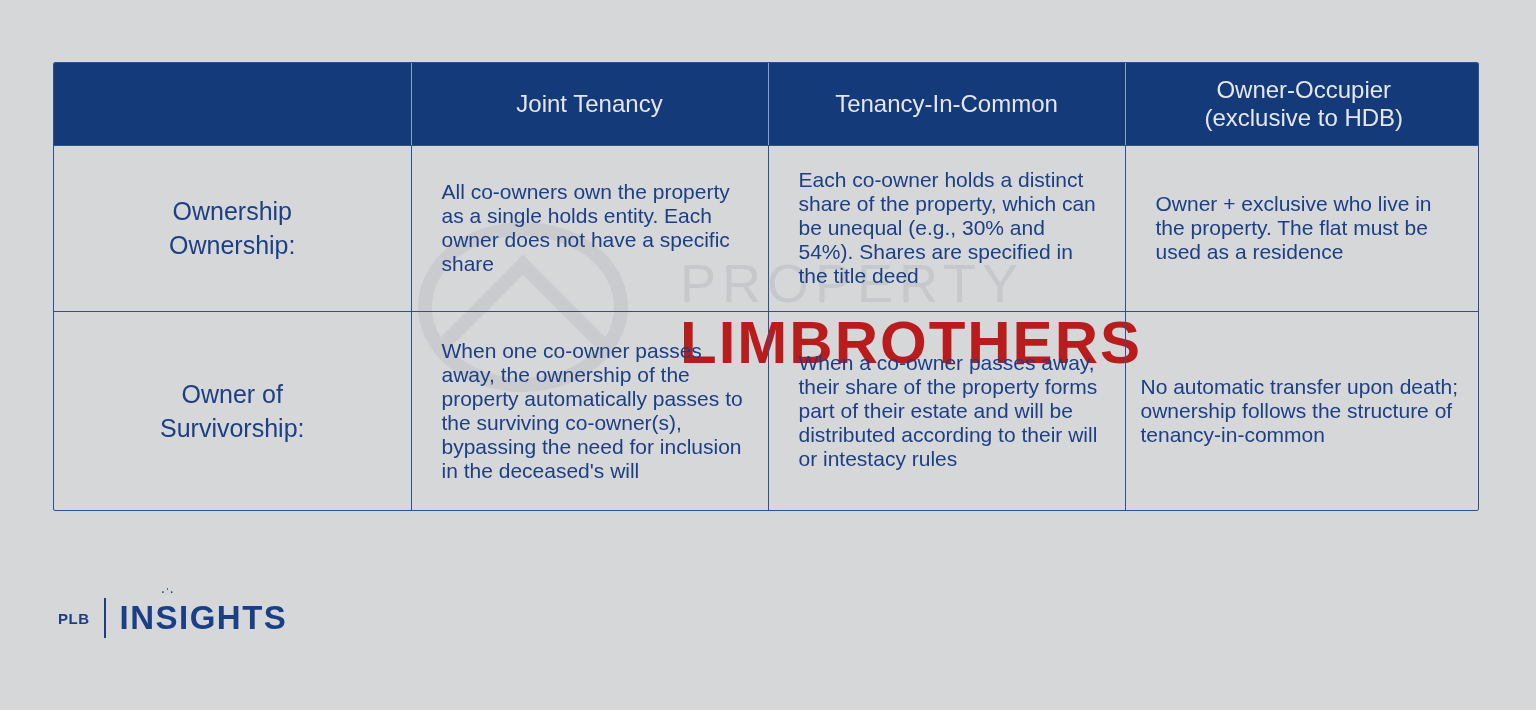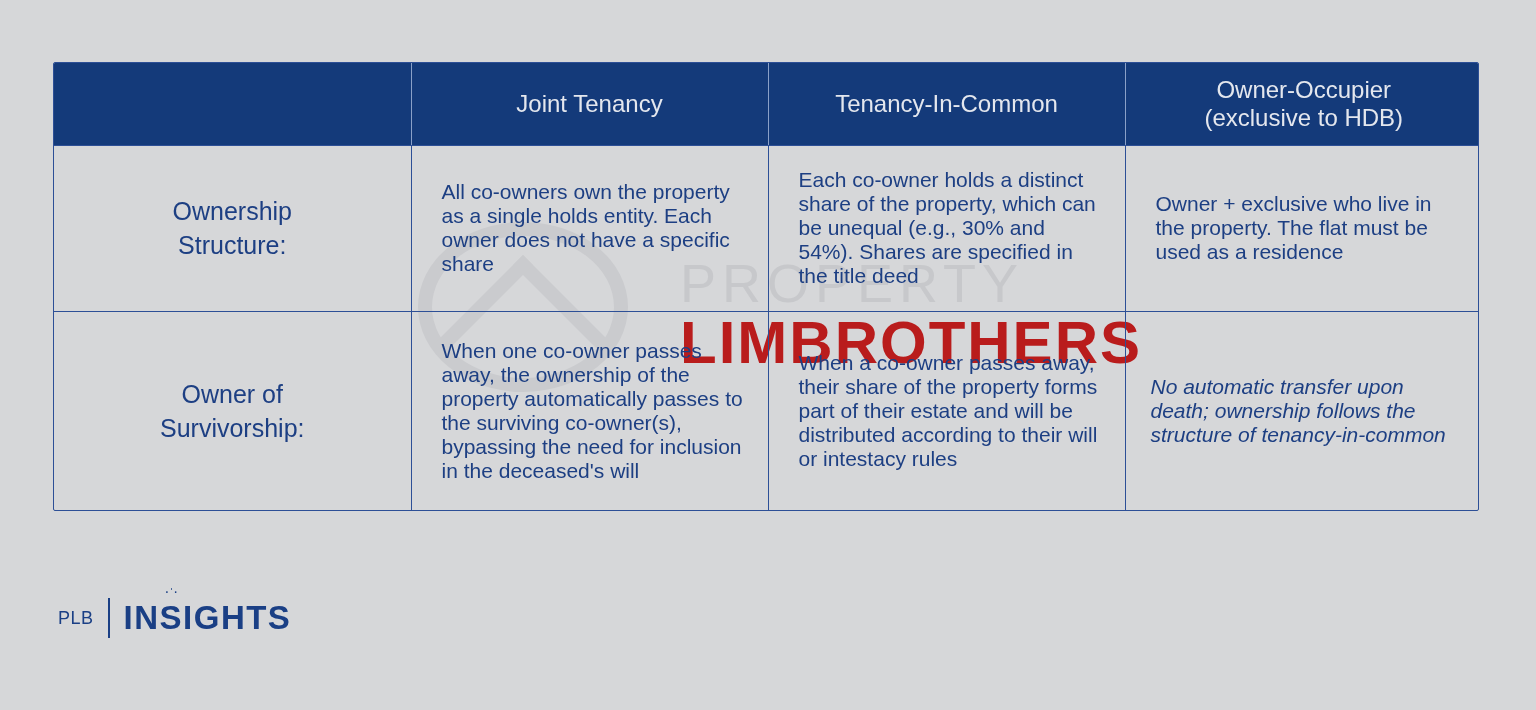--- a/index.html
+++ b/index.html
@@ -92,21 +92,21 @@
     line-height: 34px;
     padding: 0 10px;
   }
   tr.r1 { height: 166px; }
   tr.r2 { height: 200px; }
   .logo {
     position: absolute; left: 58px; top: 598px;
     display: flex; align-items: center;
     color: #1a3f85;
   }
-  .logo-plb { font-size: 18px; font-weight: 400; letter-spacing: 0.5px; }
+  .logo-plb { font-size: 15px; font-weight: 700; letter-spacing: 0.5px; }
   .logo-sep { width: 2px; height: 40px; background: #1a3f85; margin: 0 14px 0 14px; }
   .logo-insights { font-size: 33px; font-weight: 700; letter-spacing: 1.5px; position: relative; }
   .bulb {
     position: absolute; left: 42px; top: -12px;
     font-size: 10px; letter-spacing: 1px;
   }
 </style>
 </head>
 <body>
 
@@ -133,34 +133,34 @@
         <th>
           <div>Owner-Occupier</div>
           <div>(exclusive to HDB)</div>
         </th>
       </tr>
     </thead>
     <tbody>
       <tr class="r1">
         <td class="row-label">
           <div>Ownership</div>
-          <div>Structure:</div>
+          <div>Ownership:</div>
         </td>
         <td>All co-owners own the property as a single holds entity. Each owner does not have a specific share</td>
         <td>Each co-owner holds a distinct share of the property, which can be unequal (e.g., 30% and 54%). Shares are specified in the title deed</td>
         <td>Owner + exclusive who live in the property. The flat must be used as a residence</td>
       </tr>
       <tr class="r2">
         <td class="row-label">
           <div>Owner of</div>
           <div>Survivorship:</div>
         </td>
         <td>When one co-owner passes away, the ownership of the property automatically passes to the surviving co-owner(s), bypassing the need for inclusion in the deceased's will</td>
         <td>When a co-owner passes away, their share of the property forms part of their estate and will be distributed according to their will or intestacy rules</td>
-        <td style="padding-left:25px;padding-right:18px;font-style:italic;">No automatic transfer upon death; ownership follows the structure of tenancy-in-common</td>
+        <td style="padding-left:15px;padding-right:18px;">No automatic transfer upon death; ownership follows the structure of tenancy-in-common</td>
       </tr>
     </tbody>
   </table>
 </div>
 
 <div class="logo">
   <span class="logo-plb">PLB</span>
   <span class="logo-sep"></span>
   <span class="logo-insights">
     <span>INSIGHTS</span>

